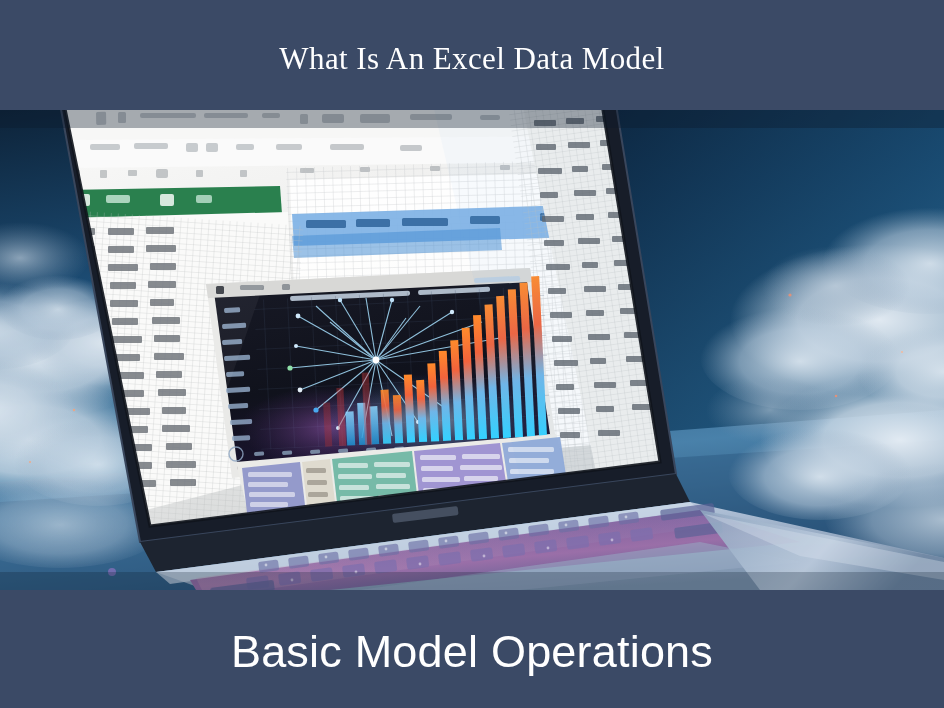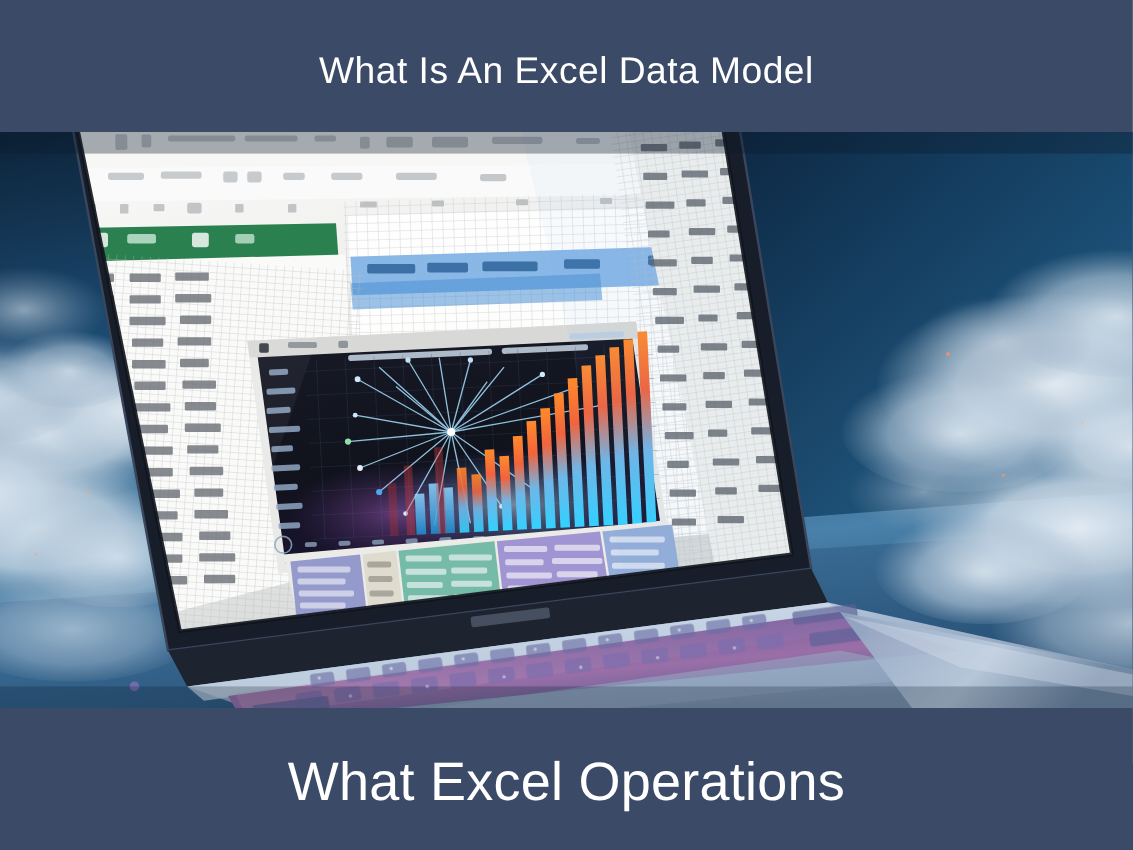--- a/index.html
+++ b/index.html
@@ -26,21 +26,21 @@
     left: 0; top: 0;
     width: 944px;
     height: 110px;
     background: #3b4a66;
     display: flex;
     align-items: center;
     justify-content: center;
   }
   .header-title {
     color: #ffffff;
-    font-family: Liberation Sans, sans-serif;
+    font-family: Liberation Serif, serif;
     font-size: 31px;
     font-weight: 400;
     letter-spacing: 0.4px;
     text-align: center;
     white-space: nowrap;
     line-height: 1;
     margin-top: 6px;
   }
 
   
@@ -682,16 +682,16 @@
         </g>
 
         <rect x="0" y="0" width="944" height="480" fill="none"></rect>
         <rect x="0" y="0" width="944" height="18" fill="#0b1a2c" opacity="0.35"></rect>
         <rect x="0" y="462" width="944" height="18" fill="#0b1a2c" opacity="0.25"></rect>
       </g>
     </svg>
   </div>
 
   <div class="footer-band">
-    <div class="footer-title">What Excel Operations</div>
+    <div class="footer-title">Basic Model Operations</div>
   </div>
 
 </div>
 
 </body></html>

